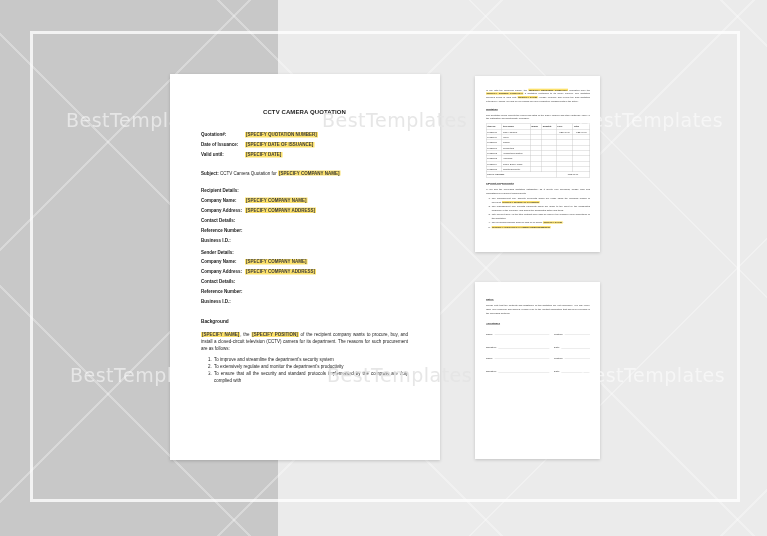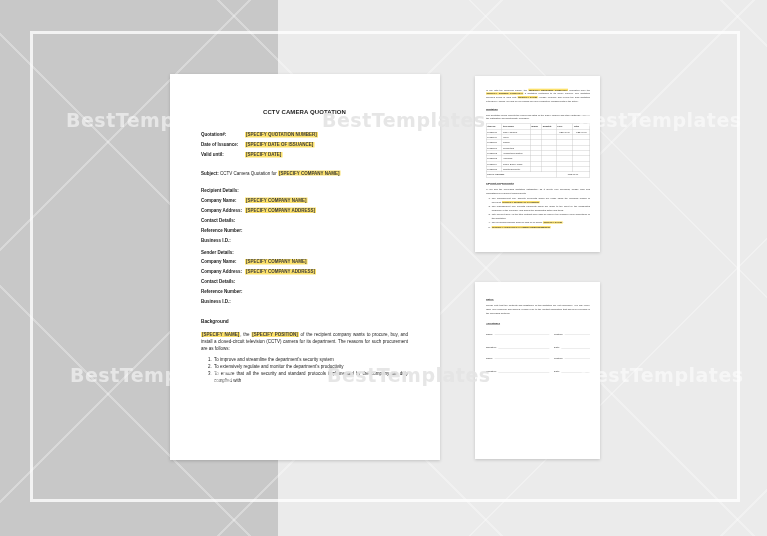--- a/index.html
+++ b/index.html
@@ -12,21 +12,21 @@
     position:absolute;inset:0;pointer-events:none;
     background-image:
       repeating-linear-gradient(45deg, transparent 0 176px, rgba(255,255,255,.30) 176px 178px),
       repeating-linear-gradient(135deg, transparent 0 176px, rgba(255,255,255,.30) 176px 178px);
   }
   .frame{
     position:absolute;left:30px;top:31px;width:710px;height:471px;
     border:3px solid rgba(255,255,255,.78);box-sizing:border-box;pointer-events:none;
   }
   .watermark{
-    position:absolute;font-size:19px;font-weight:bold;letter-spacing:.5px;
+    position:absolute;font-size:19px;font-weight:normal;letter-spacing:.5px;
     font-family:"DejaVu Sans",sans-serif;z-index:6;pointer-events:none;white-space:nowrap;
   }
   .wm-light{color:rgba(255,255,255,.55)}
   .wm-dark{color:rgba(228,228,228,.92)}
 
   .page{position:absolute;background:#fff;box-shadow:0 1px 3px rgba(0,0,0,.18);z-index:2}
   #page1{left:170px;top:74px;width:270px;height:386px}
   #page2{left:475px;top:76px;width:125px;height:176px}
   #page3{left:475px;top:282px;width:125px;height:177px}
   .inner{position:absolute;left:0;top:0;transform-origin:0 0;box-sizing:border-box;color:#222}

